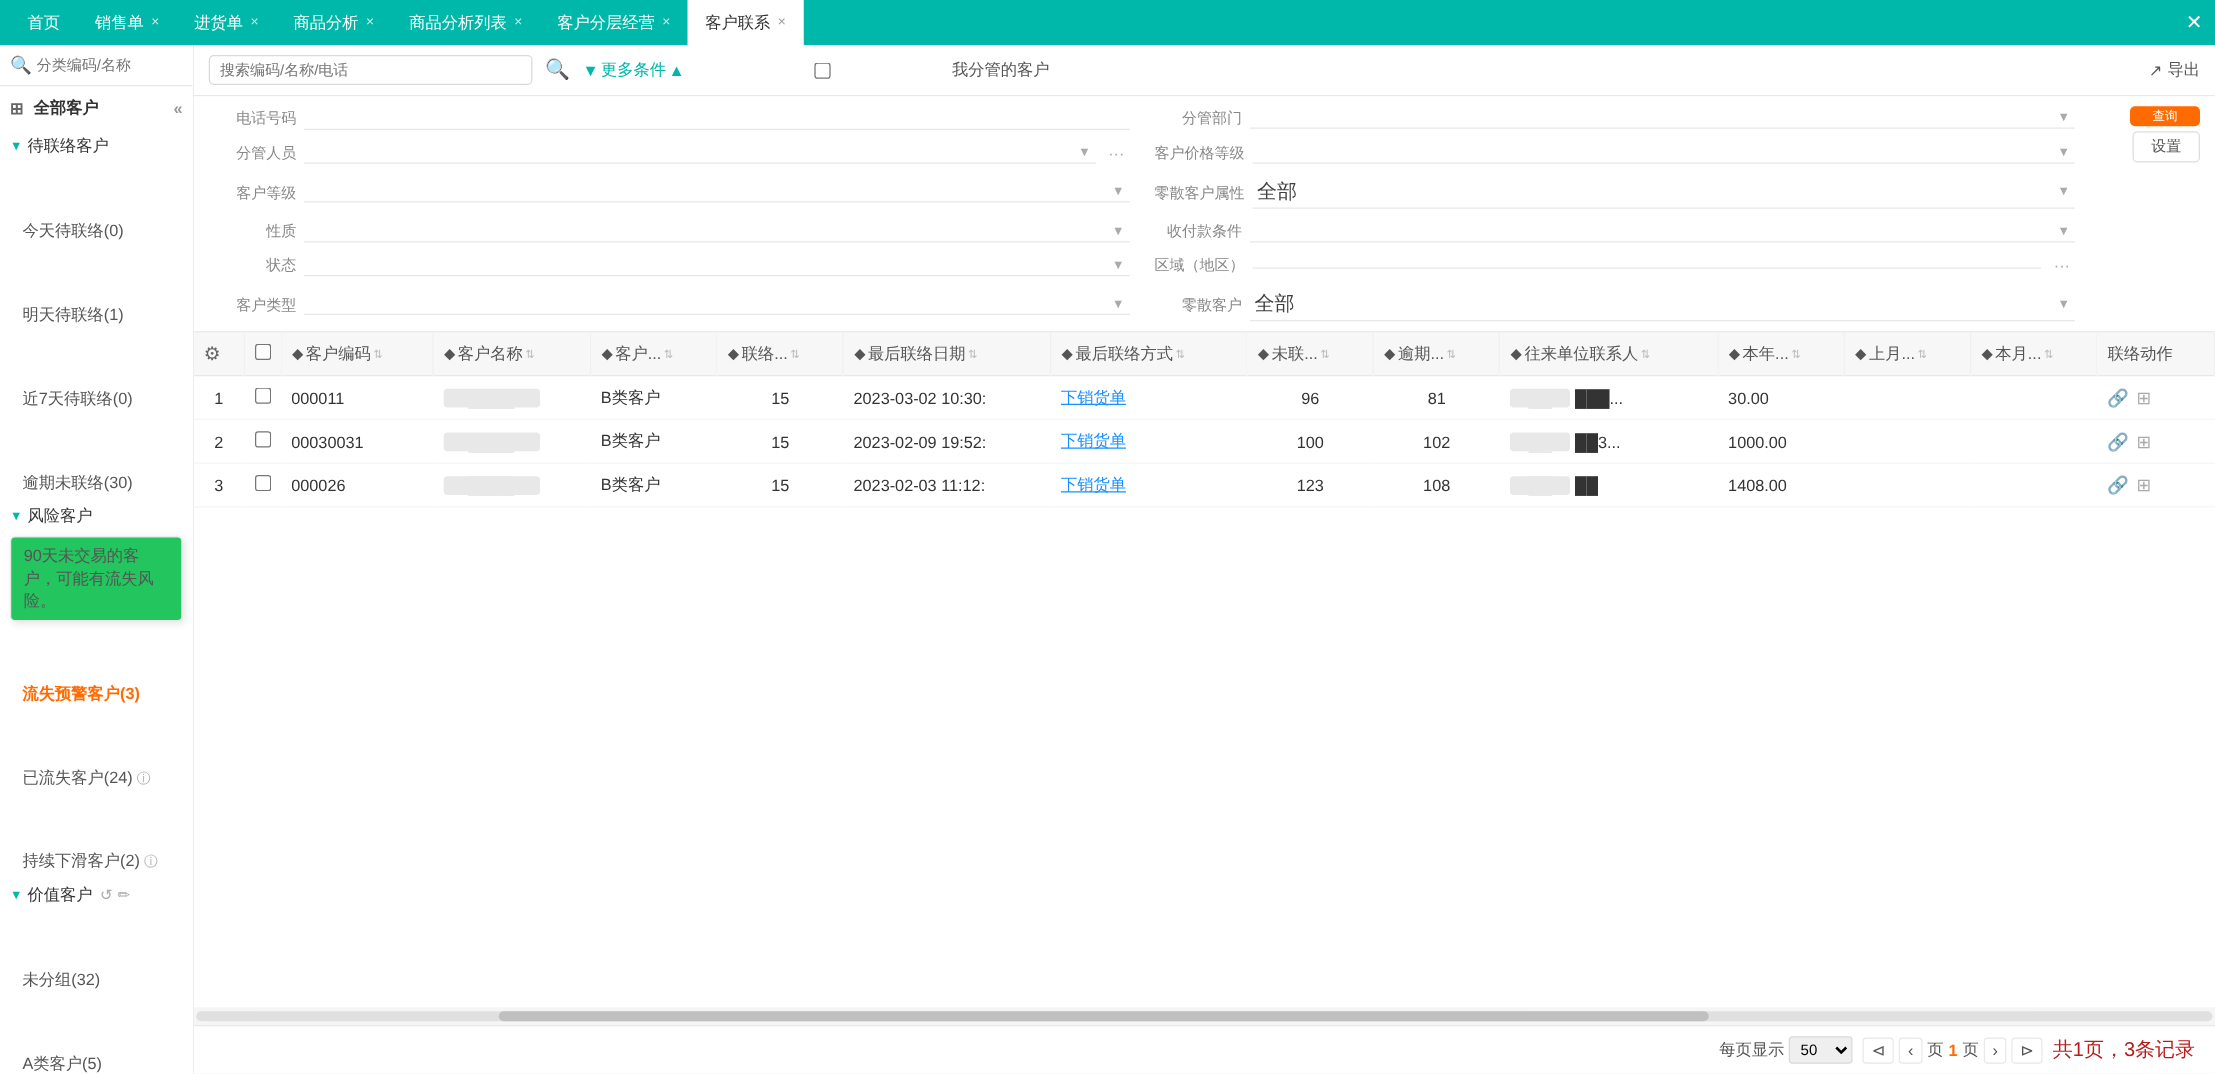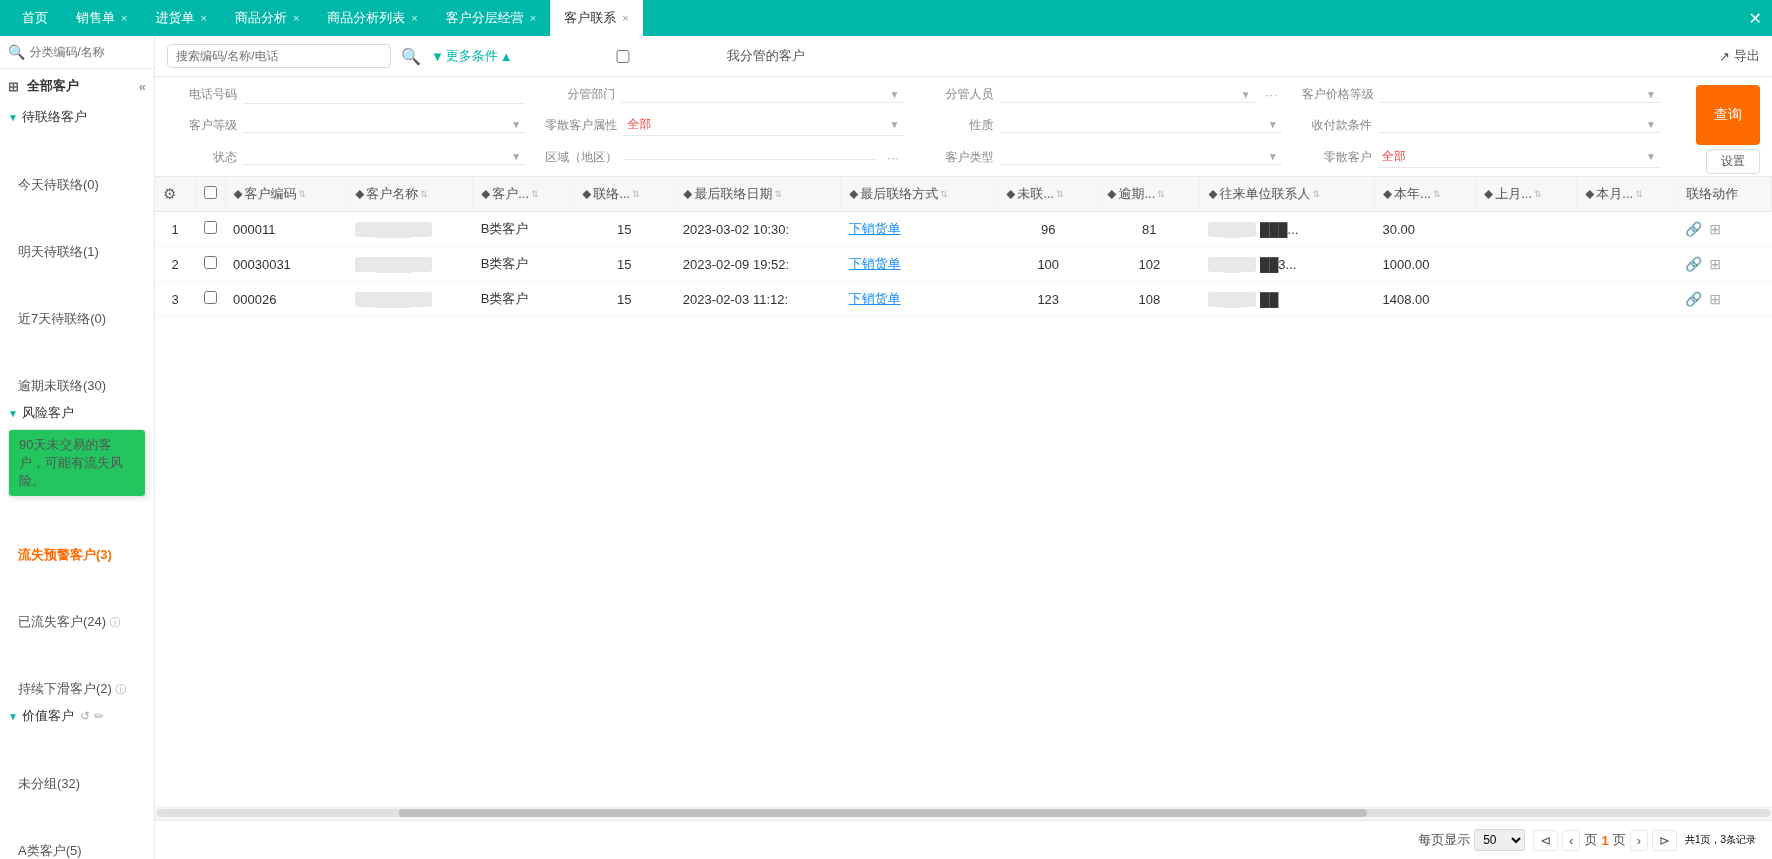--- a/index.html
+++ b/index.html
@@ -204,31 +204,31 @@
     .filter-select {
       flex: 1;
       display: flex;
       align-items: center;
       justify-content: space-between;
       border: none;
       border-bottom: 1px solid #e8e8e8;
       padding: 2px 4px;
       cursor: pointer;
     }
-    .filter-select .val { color: #ef4444; font-size: 12px; }
+    .filter-select .val { color: #404040; font-size: 16px; }
     .filter-select .arr { color: #aaa; font-size: 10px; }
     .filter-dots { color: #aaa; cursor: pointer; padding: 0 4px; }
     .btn-query {
       background: #ff6b00;
       color: #fff;
       border: none;
       border-radius: 4px;
-      padding: 21px 18px;
-      cursor: pointer;
-      font-size: 14px;
+      padding: 1px 18px;
+      cursor: pointer;
+      font-size: 10px;
     }
     .btn-settings {
       background: none;
       border: 1px solid #ddd;
       border-radius: 4px;
       padding: 3px 14px;
       cursor: pointer;
       font-size: 12px;
       color: #555;
     }
@@ -277,21 +277,21 @@
       display: flex;
       align-items: center;
       justify-content: flex-end;
       gap: 8px;
     }
     .bottom-bar .per-page { font-size: 12px; color: #555; display: flex; align-items: center; gap: 4px; margin-left: 47px; }
     .bottom-bar .per-page select { border: 1px solid #d9d9d9; border-radius: 3px; padding: 2px 4px; font-size: 12px; }
     .bottom-bar .pagination { display: flex; align-items: center; gap: 4px; font-size: 12px; color: #555; }
     .bottom-bar .pagination .page-num { color: #ff6b00; font-weight: bold; }
     .bottom-bar .pagination button { background: none; border: 1px solid #e8e8e8; border-radius: 3px; padding: 2px 6px; cursor: pointer; color: #555; }
-    .bottom-bar .total-info { font-size: 10px; color: #000000; }
+    .bottom-bar .total-info { font-size: 16px; color: #b91c1c; }
 
     
     .scroll-bar-area {
       background: #f5f5f5;
       height: 14px;
       display: flex;
       align-items: center;
       padding: 0 2px;
     }
     .scroll-bar-track {
@@ -416,39 +416,39 @@
       <span>B类客户(33)</span>
     </div>
     <div class="sidebar-item">
       <span>C类客户(6)</span>
     </div>
   </div>
 
   <div class="content-area">
 
     <div class="filter-bar">
-      <input type="text" style="border: 1px solid rgb(217, 217, 217); border-radius: 4px; padding: 4px 8px; width: 224px; outline: none; font-size: 12px;" placeholder="搜索编码/名称/电话">
+      <input type="text" style="border: 1px solid rgb(217, 217, 217); border-radius: 4px; padding: 4px 8px; width: 259px; outline: none; font-size: 12px;" placeholder="搜索编码/名称/电话">
       <button class="search-btn">🔍</button>
       <div class="more-btn">
         <span>▼</span>
         <span>更多条件</span>
         <span>▲</span>
       </div>
       <label class="checkbox-label">
         <input type="checkbox" style="">
         <span>我分管的客户</span>
       </label>
       <div class="export-btn" style="margin-left:auto;">
         <span>↗</span>
         <span>导出</span>
       </div>
     </div>
 
     <div style="background:#fff;border-bottom:1px solid #e8e8e8;padding:8px 12px;position:relative;">
-      <div style="display:grid;grid-template-columns:repeat(4,1fr);gap:10px 20px;padding-right:100px;">
+      <div style="display:grid;grid-template-columns:repeat(2,1fr);gap:10px 20px;padding-right:100px;">
 
         <div class="filter-row">
           <span class="filter-label">电话号码</span>
           <input class="filter-input" type="text" style="">
         </div>
         <div class="filter-row">
           <span class="filter-label">分管部门</span>
           <div class="filter-select">
             <span class="val"></span>
             <span class="arr">▼</span>

